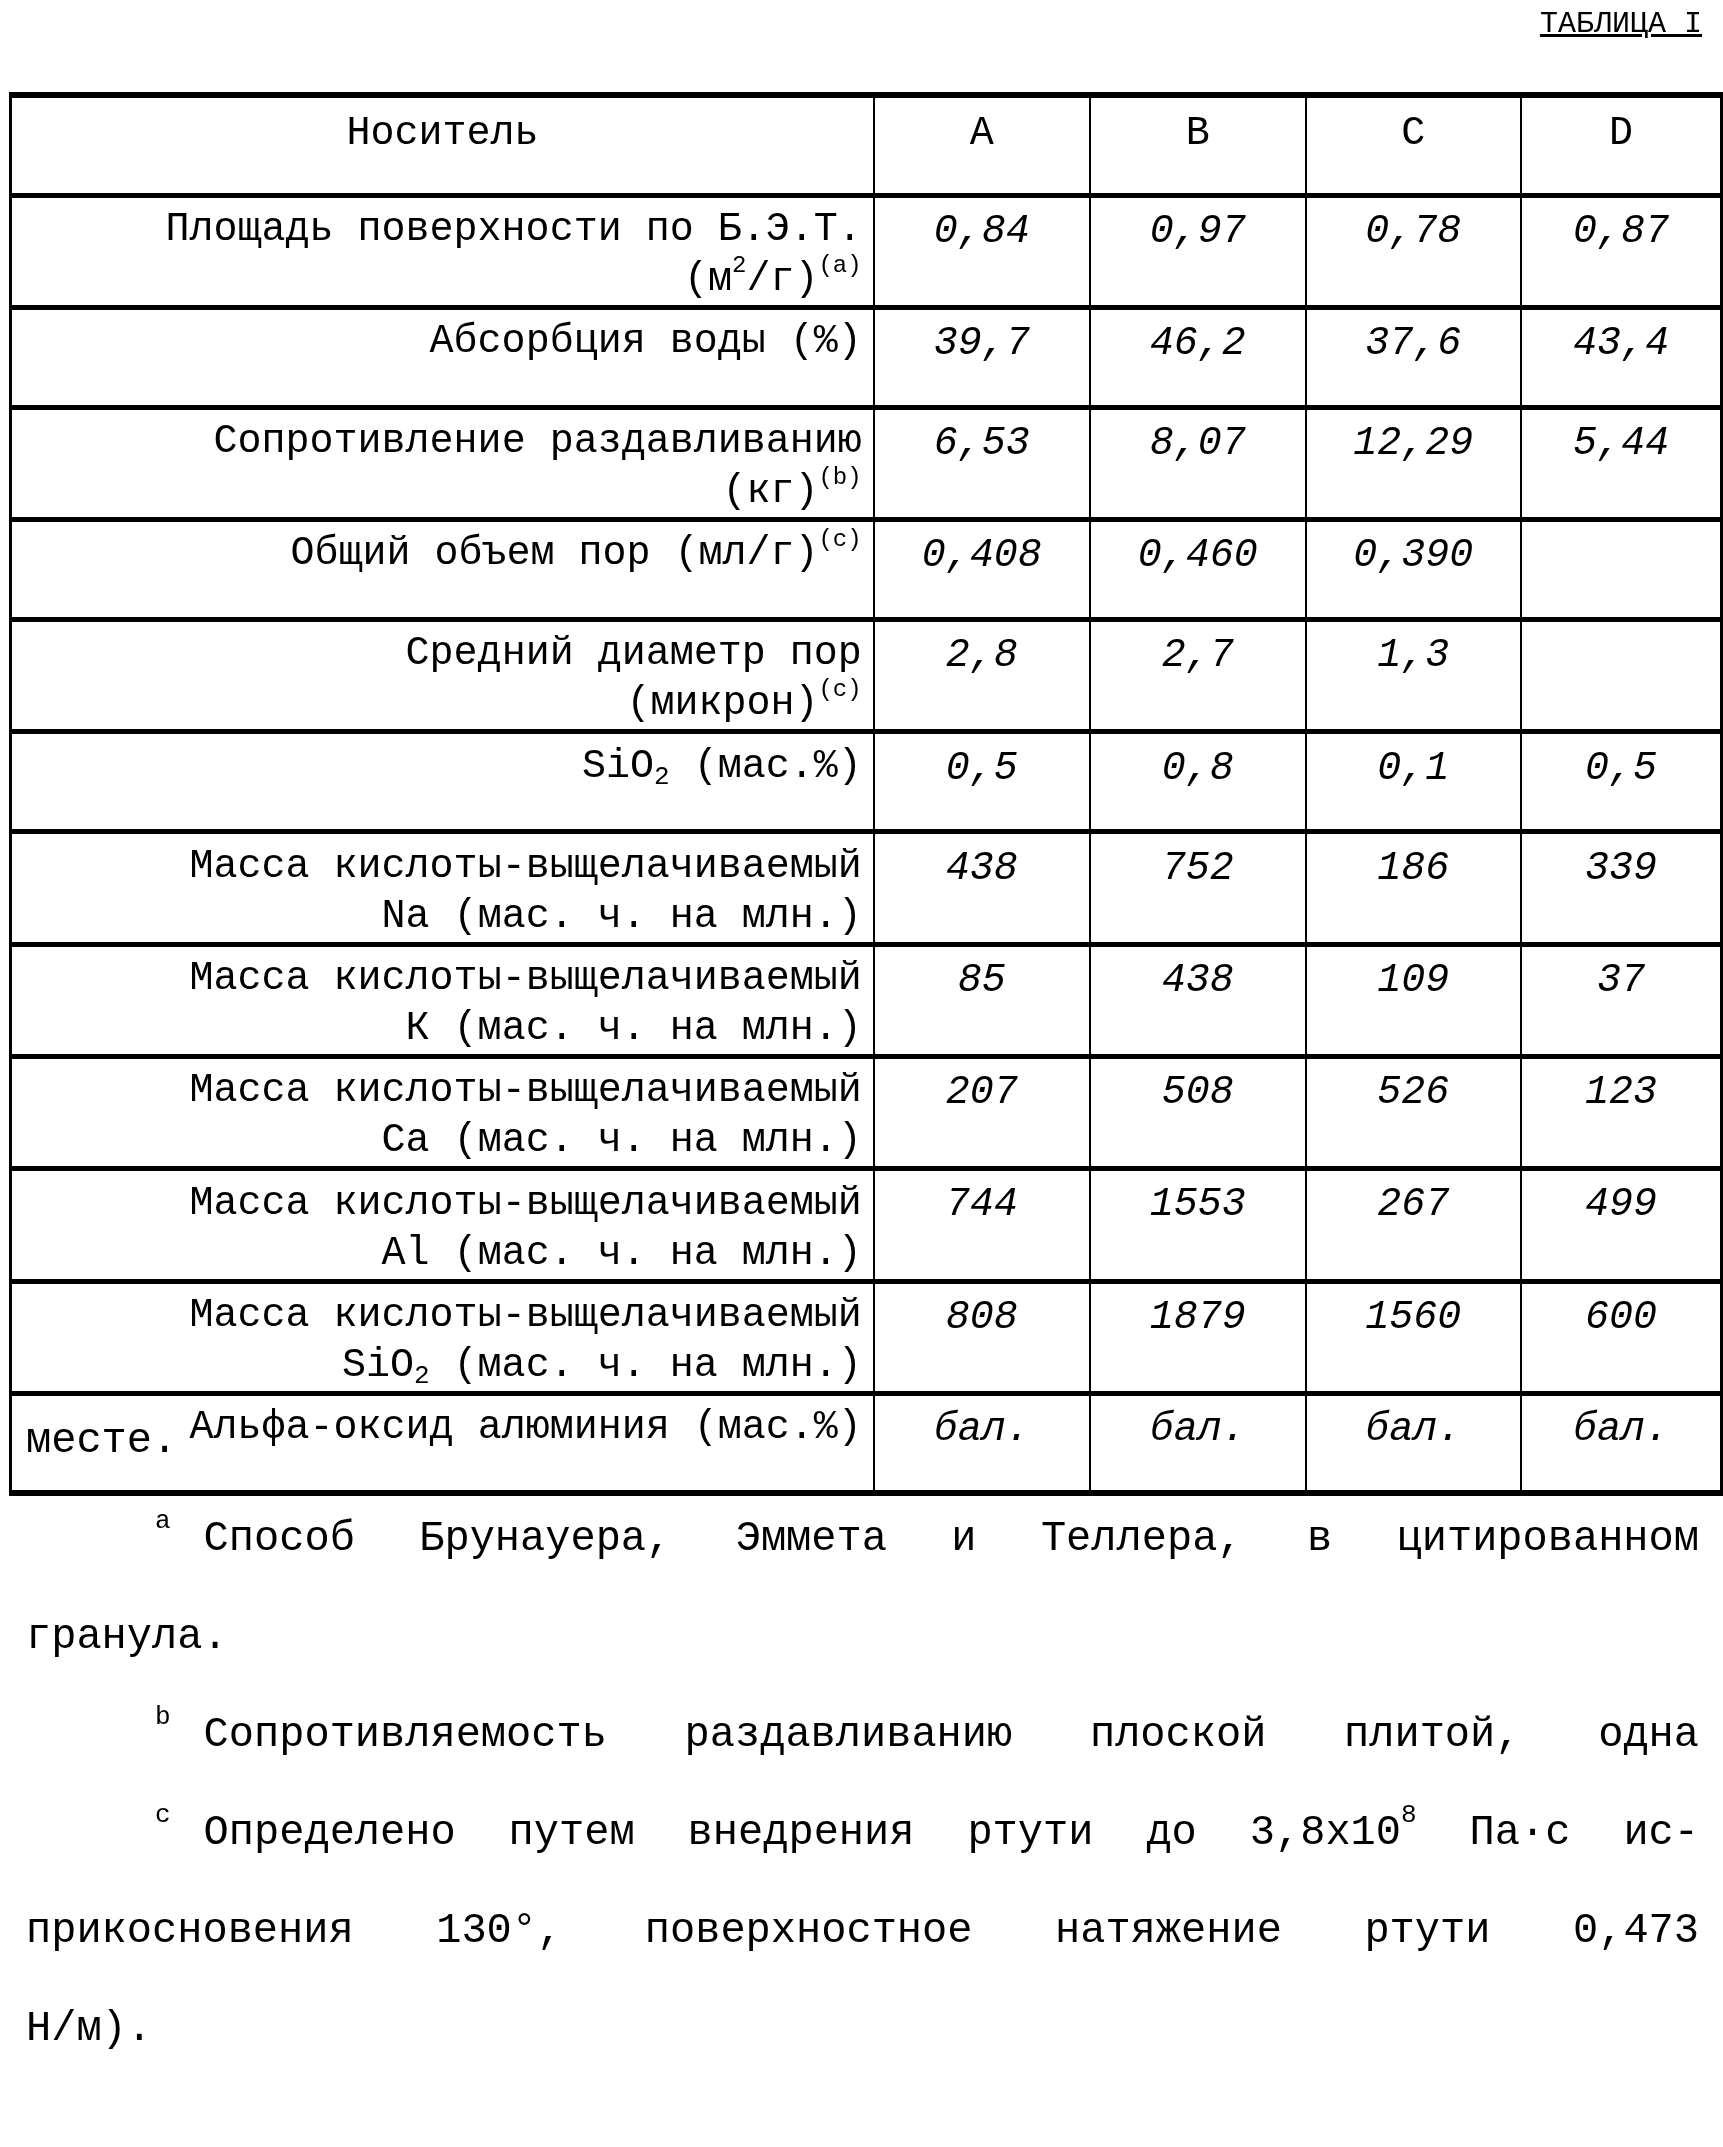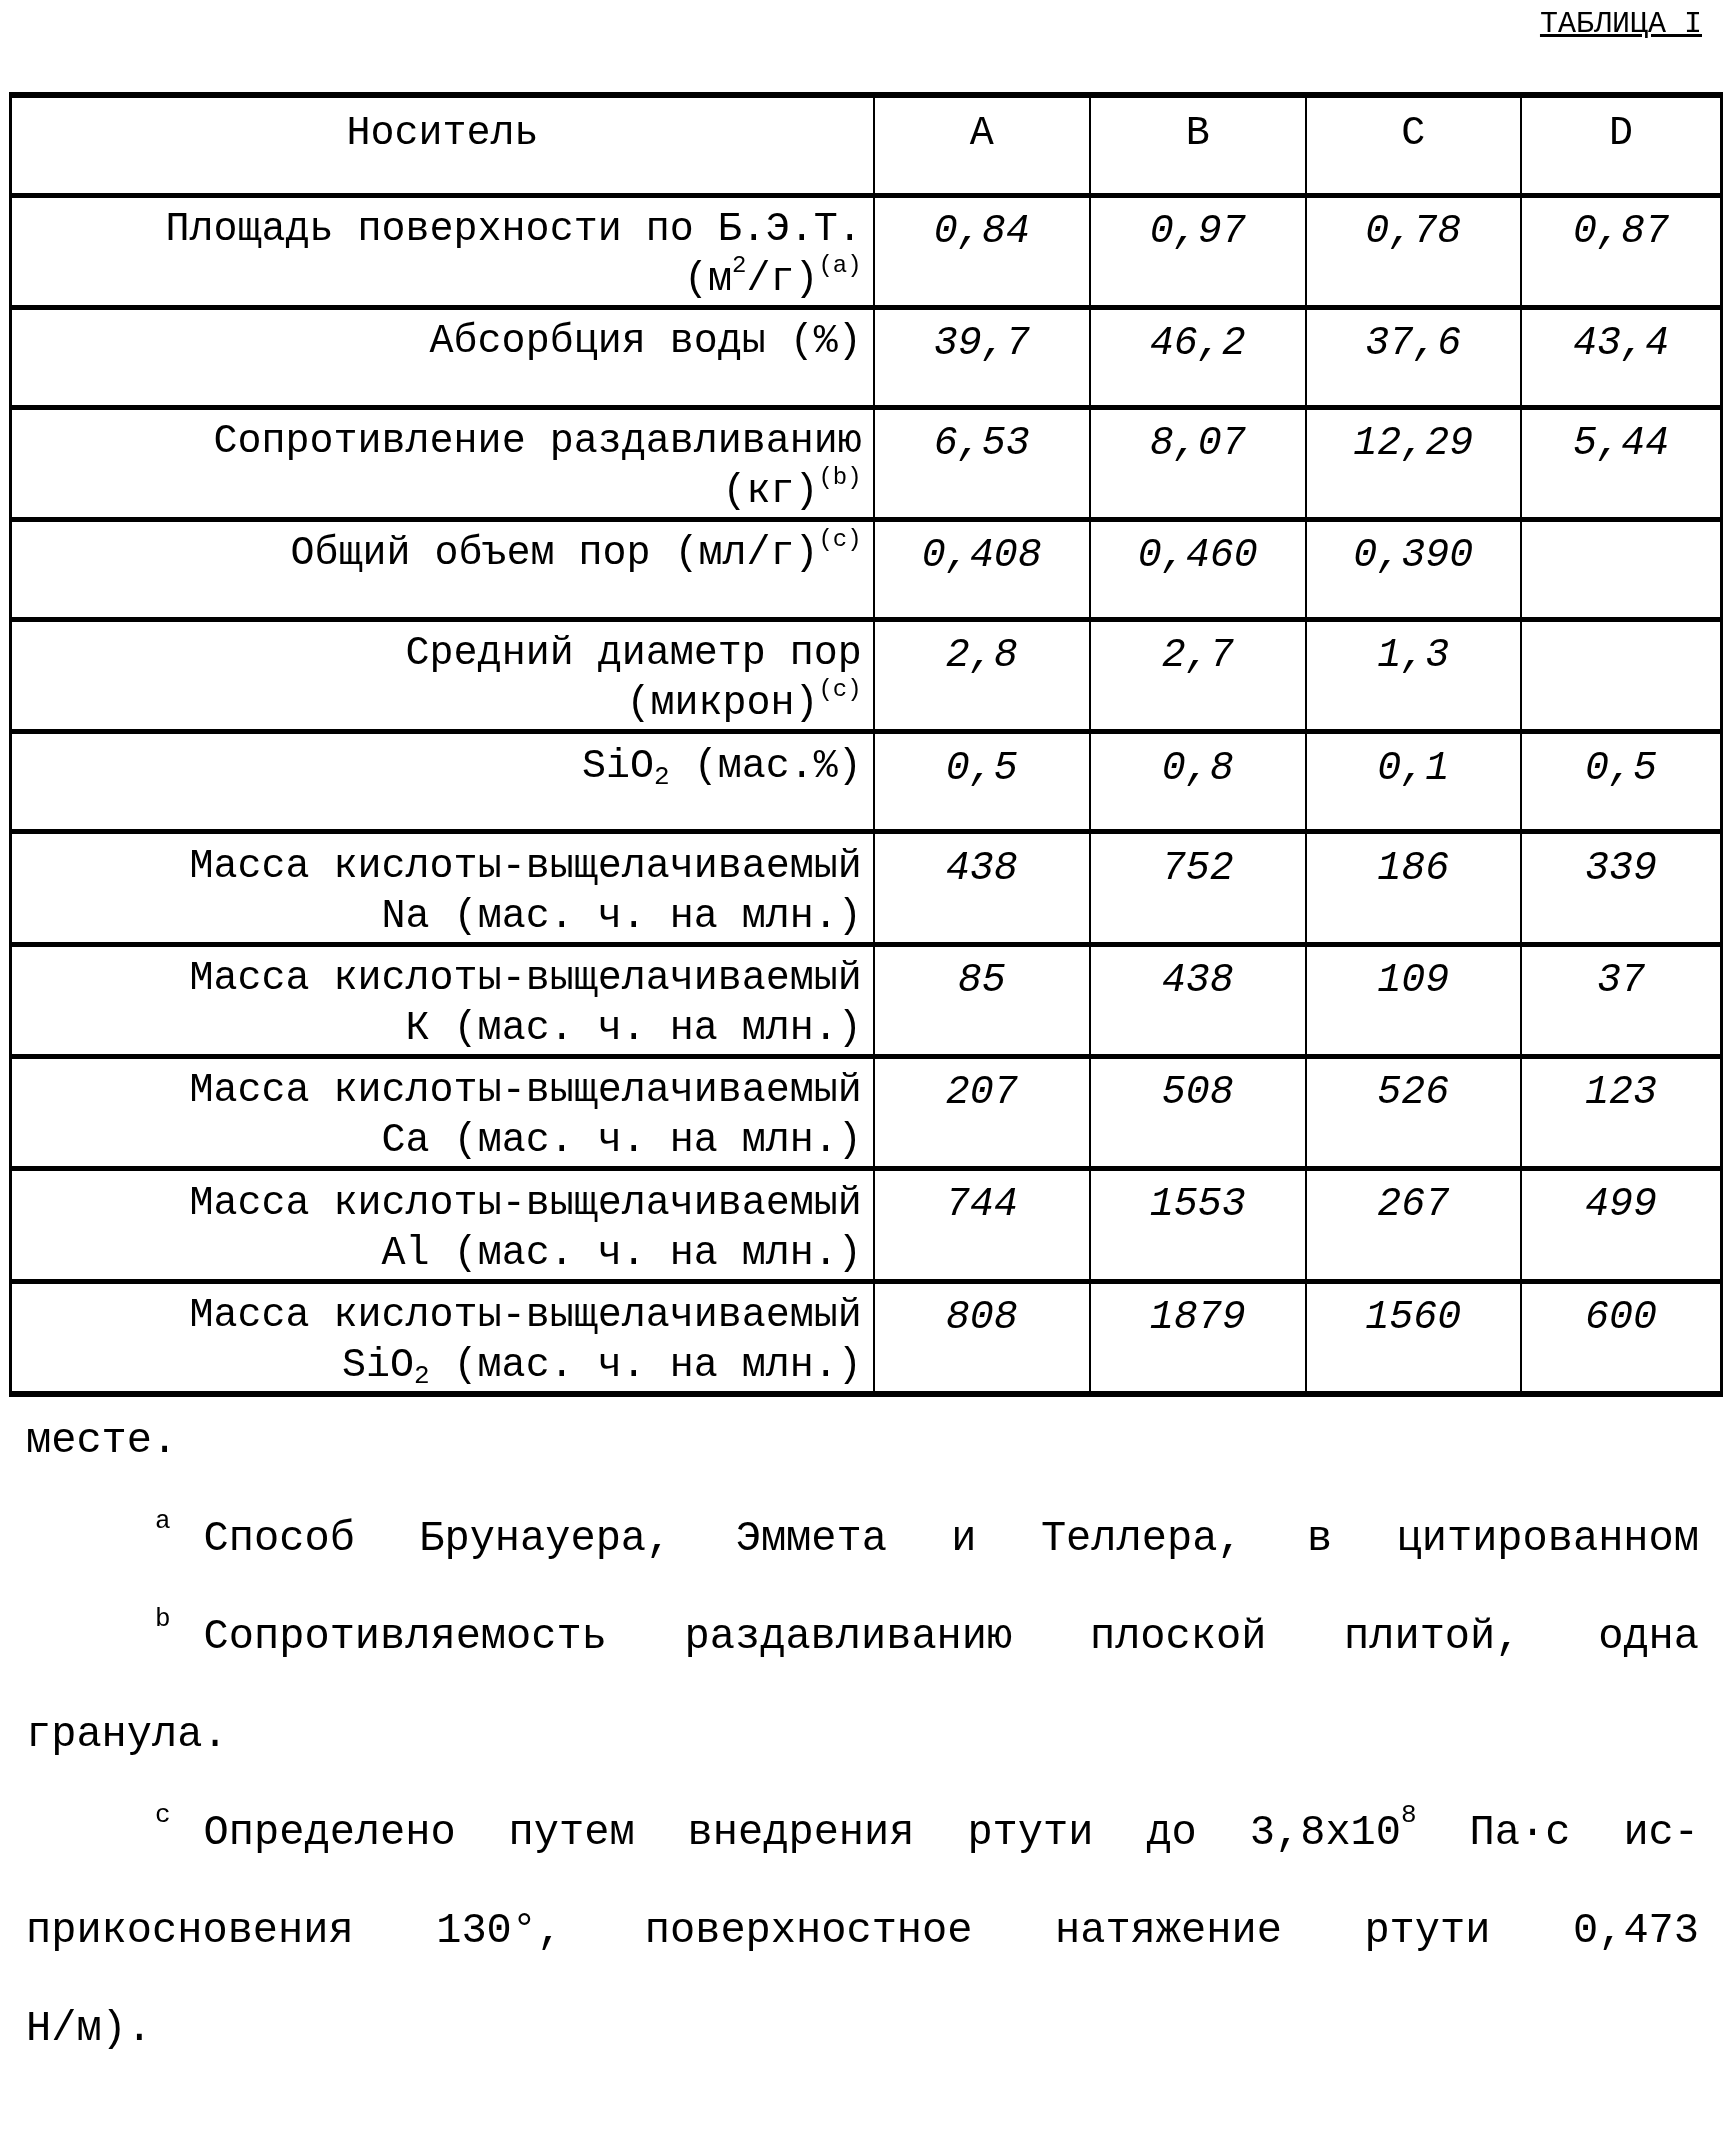--- a/index.html
+++ b/index.html
@@ -189,25 +189,32 @@
       <td class="val">267</td>
       <td class="val">499</td>
     </tr>
     <tr>
       <td class="lbl"><span>Масса кислоты-выщелачиваемый</span><br><span>SiO</span><sub>2</sub><span> (мас. ч. на млн.)</span></td>
       <td class="val">808</td>
       <td class="val">1879</td>
       <td class="val">1560</td>
       <td class="val">600</td>
     </tr>
+    <tr>
+      <td class="lbl"><span>Альфа-оксид алюминия (мас.%)</span></td>
+      <td class="val">бал.</td>
+      <td class="val">бал.</td>
+      <td class="val">бал.</td>
+      <td class="val">бал.</td>
+    </tr>
   </tbody>
 </table>
 
 <div class="footnotes">
   <div class="fn-line"><span><span>месте.</span></span></div>
   <div class="fn-line fn-just fn-indent"><sup class="fn-marker">a</sup><span><span>Способ Брунауера, Эммета и Теллера, в цитированном</span></span></div>
+  <div class="fn-line"><span><span>гранула.</span></span></div>
   <div class="fn-line fn-just fn-indent"><sup class="fn-marker">b</sup><span><span>Сопротивляемость раздавливанию плоской плитой, одна</span></span></div>
-  <div class="fn-line"><span><span>гранула.</span></span></div>
   <div class="fn-line fn-just fn-indent"><sup class="fn-marker">c</sup><span><span>Определено путем внедрения ртути до 3,8x10</span><sup>8</sup><span> Па·с ис-</span></span></div>
   <div class="fn-line fn-just"><span><span>прикосновения 130°, поверхностное натяжение ртути 0,473</span></span></div>
   <div class="fn-line"><span><span>Н/м).</span></span></div>
 </div>
 
 
 </body></html>

